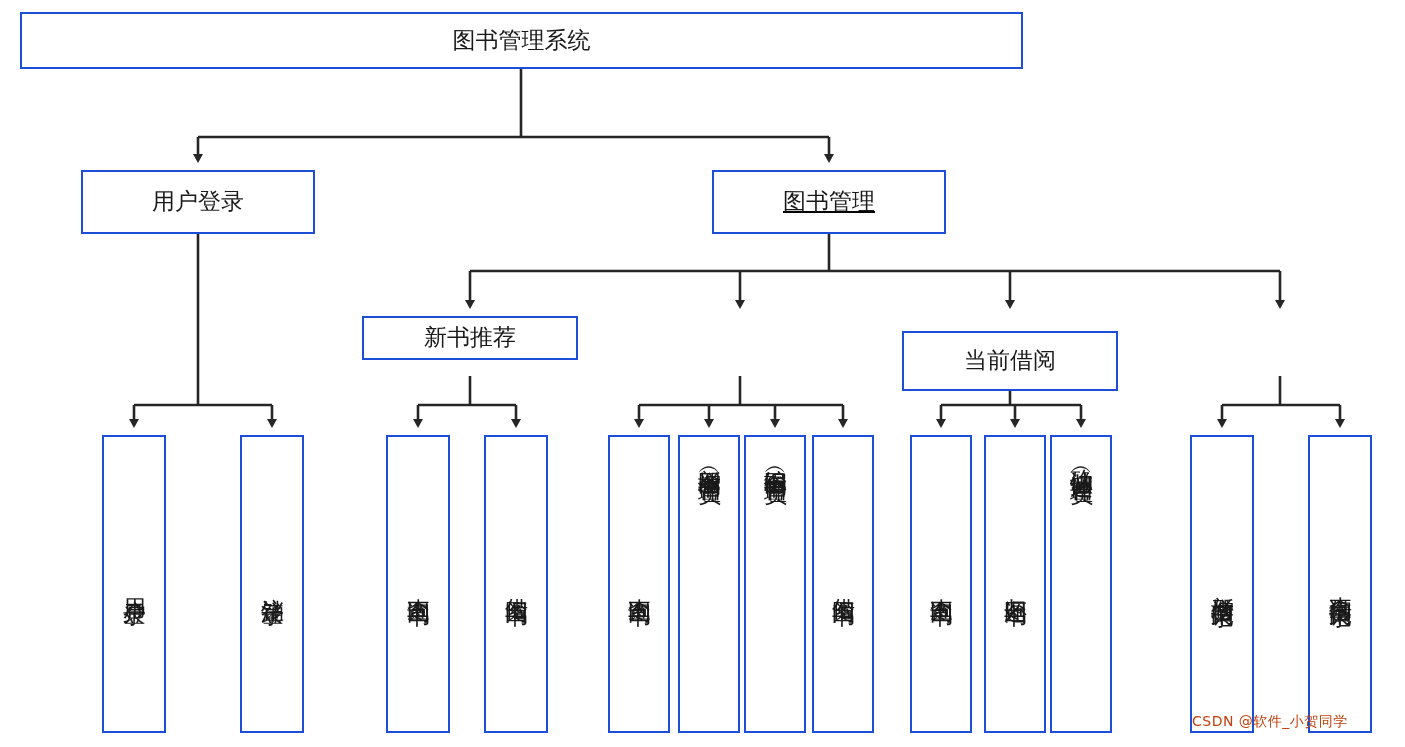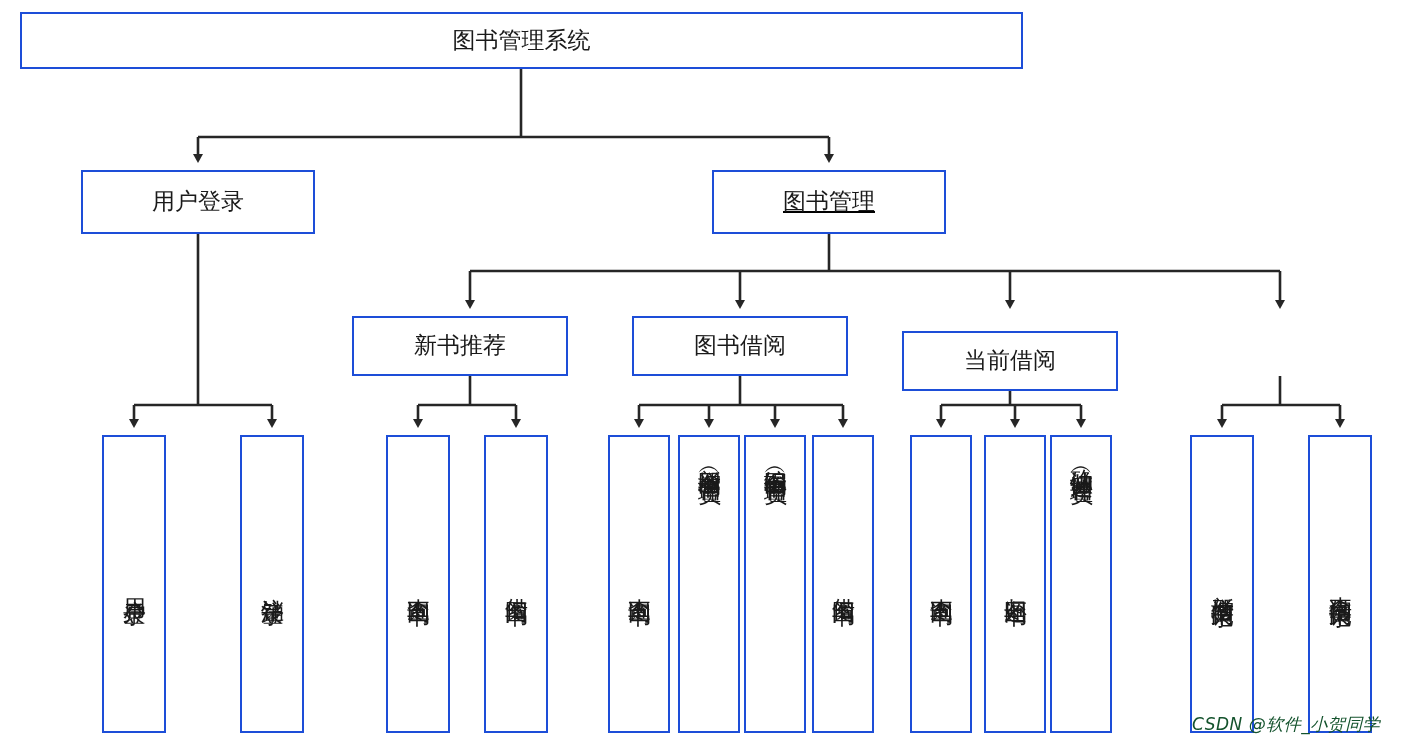--- a/index.html
+++ b/index.html
@@ -54,25 +54,24 @@
     writing-mode: vertical-rl;
     text-orientation: upright;
     letter-spacing: 2px;
   }
   .node-v.center-v {
     align-items: center;
     padding-top: 0;
   }
   #watermark {
     position: absolute;
-    color: #14532d;
-    font-size: 17px;
+    color: #c2410c;
+    font-size: 14px;
     white-space: nowrap;
     letter-spacing: 0.5px;
-    font-style: italic;
   }
 </style>
 </head>
 <body>
 
 <div id="diagram-root">
 
   <svg id="edges" viewBox="0 0 1405 747" xmlns="http://www.w3.org/2000/svg">
     <defs>
       <marker id="arrow" markerWidth="9" markerHeight="10" refX="1" refY="5" orient="auto" markerUnits="userSpaceOnUse">
@@ -128,25 +127,22 @@
     <span class="label">图书管理系统</span>
   </div>
 
   <div class="node node-h" style="left: 81px; top: 170px; width: 234px; height: 64px;">
     <span class="label">用户登录</span>
   </div>
   <div class="node node-h" style="left: 712px; top: 170px; width: 234px; height: 64px; text-decoration: underline;">
     <span class="label">图书管理</span>
   </div>
 
-  <div class="node node-h" style="left: 352px; top: 316px; width: 216px; height: 60px;">
+  <div class="node node-h" style="left: 362px; top: 316px; width: 216px; height: 44px;">
     <span class="label">新书推荐</span>
-  </div>
-  <div class="node node-h" style="left: 632px; top: 316px; width: 216px; height: 60px;">
-    <span class="label">图书借阅</span>
   </div>
   <div class="node node-h" style="left: 902px; top: 316px; width: 216px; height: 60px; margin-top: 15px;">
     <span class="label">当前借阅</span>
   </div>
 
   <div class="node node-v center-v" style="left: 102px; top: 435px; width: 64px; height: 298px;">
     <span class="label">用户登录</span>
   </div>
   <div class="node node-v center-v" style="left: 240px; top: 435px; width: 64px; height: 298px;">
     <span class="label">注销登录</span>

